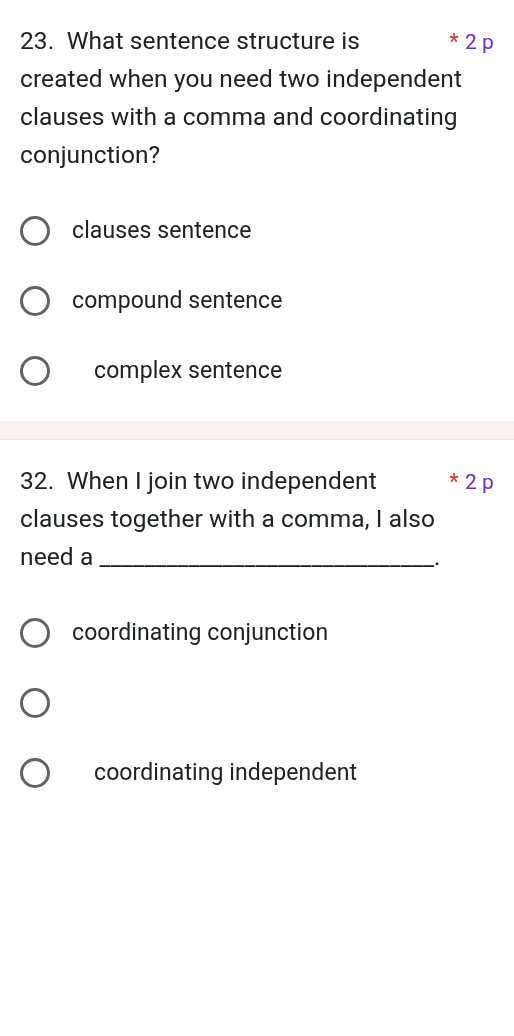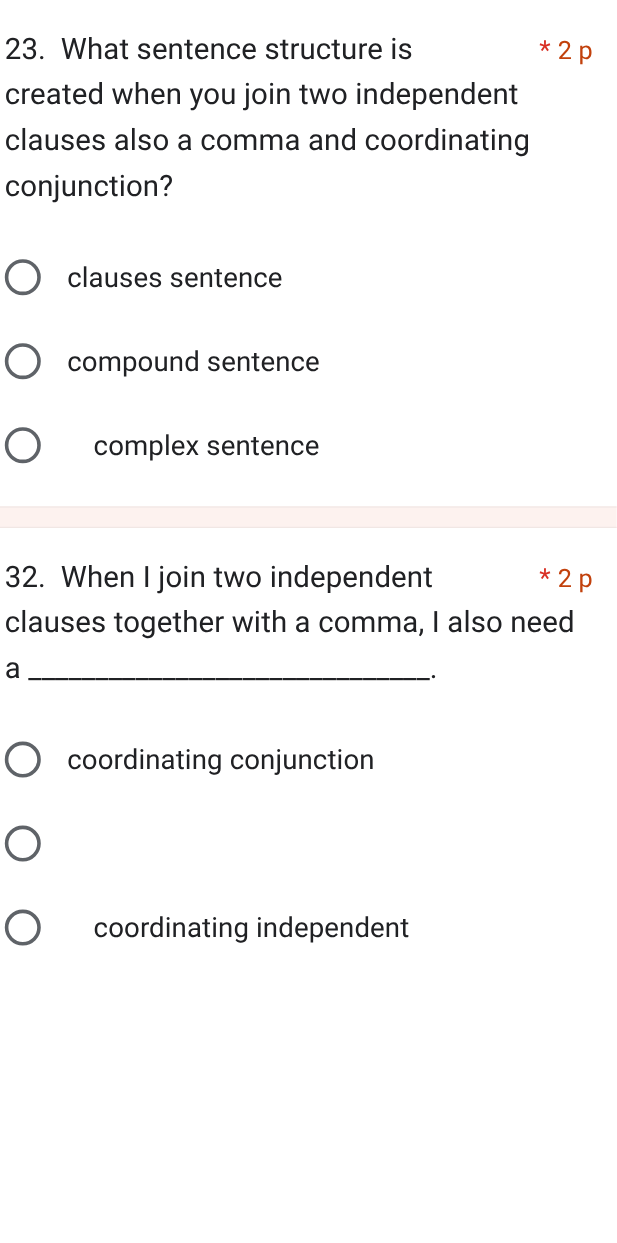--- a/index.html
+++ b/index.html
@@ -3,42 +3,42 @@
 <meta charset="utf-8">
 <style>
   * { box-sizing: border-box; margin: 0; padding: 0; }
   body {
     font-family: Roboto, Arial, sans-serif;
     background: #ffffff;
     color: #202124;
     width: 514px;
   }
   .question-card {
-    padding: 22px 20px 36px 4px;
+    padding: 22px 20px 36px 20px;
     background: #fff;
   }
   .divider {
     height: 18px;
     background: #fdf2ef;
     border-top: 1px solid #f1e7e4;
     border-bottom: 1px solid #f1e7e4;
   }
   .q-text-wrap {
     flex: 1;
     font-size: 24.5px;
     line-height: 1.55;
     letter-spacing: 0.1px;
     color: #202124;
   }
   .required {
     color: #d93025;
     font-size: 22px;
   }
   .points {
-    color: #c2410c;
+    color: #6d28d9;
     font-size: 21px;
     white-space: nowrap;
     overflow: hidden;
   }
   .options {
     margin-top: 42px;
   }
   .option {
     display: flex;
     align-items: center;
@@ -80,21 +80,21 @@
     <div class="first-line">
       <span>
         <span>23.</span>
         &nbsp;<span>What sentence structure is</span>
       </span>
       <span class="meta">
         <span class="required">*</span>
         <span class="points">2 p</span>
       </span>
     </div>
-    <div>created when you join two independent clauses also a comma and coordinating conjunction?</div>
+    <div>created when you need two independent clauses with a comma and coordinating conjunction?</div>
   </div>
 
   <div class="options">
     <label class="option">
       <span class="radio"></span>
       <span class="opt-label">clauses sentence</span>
     </label>
     <label class="option">
       <span class="radio"></span>
       <span class="opt-label">compound sentence</span>

